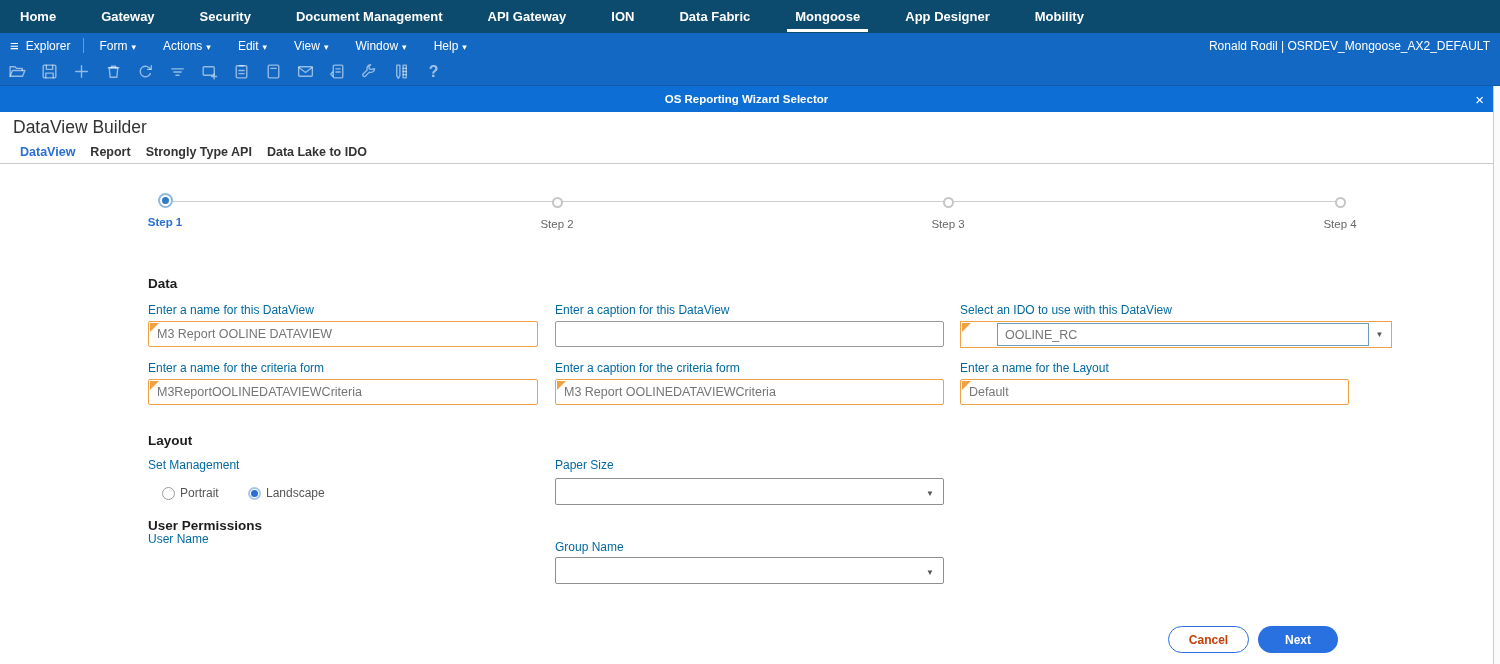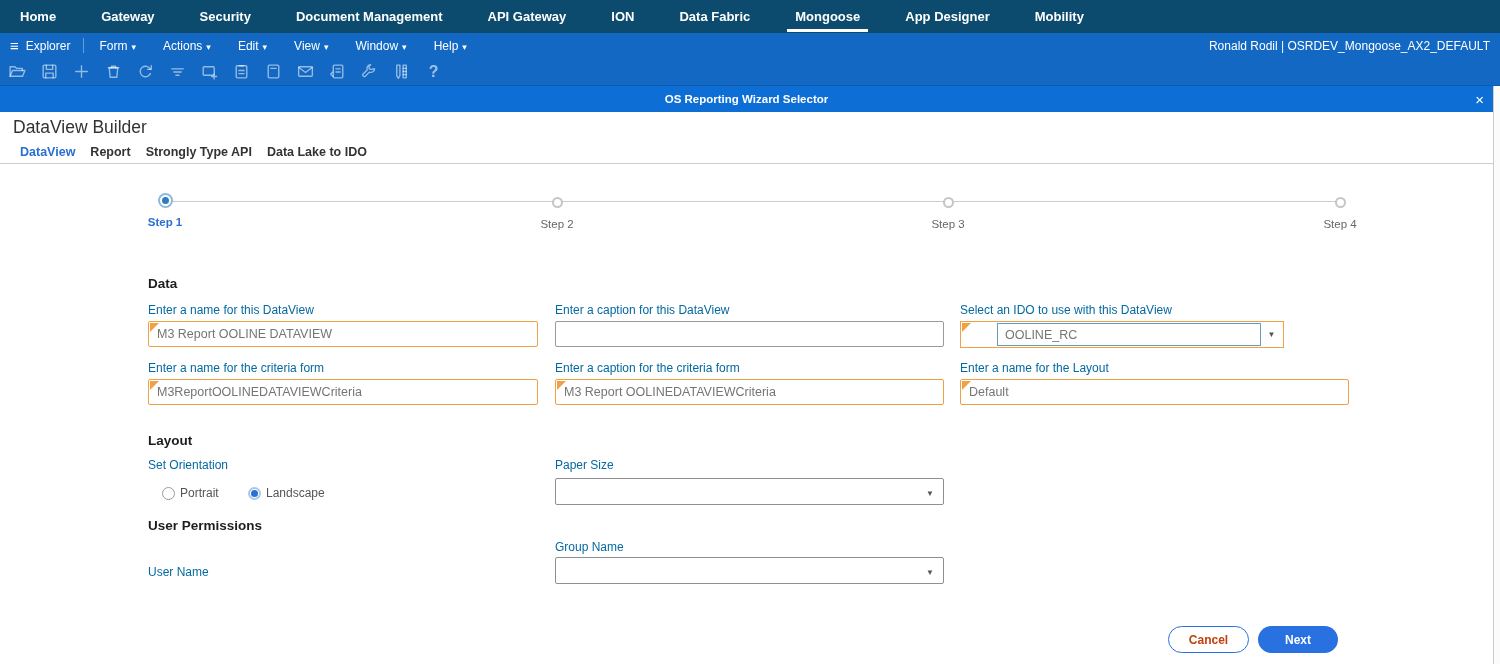--- a/index.html
+++ b/index.html
@@ -267,55 +267,55 @@
   <div class="sec-heading" style="left:148px; top:276px;">Data</div>
 
   <div class="flabel" style="left:148px; top:303px;">Enter a name for this DataView</div>
   <input class="tinput required" style="left: 148px; top: 321px; width: 390px;" value="M3 Report OOLINE DATAVIEW">
   <div class="corner" style="left:150px; top:323px;"></div>
 
   <div class="flabel" style="left:555px; top:303px;">Enter a caption for this DataView</div>
   <input class="tinput" style="left: 555px; top: 321px; width: 389px;" value="">
 
   <div class="flabel" style="left:960px; top:303px;">Select an IDO to use with this DataView</div>
-  <div class="combo" style="left:960px; top:321px; width:324px;padding-left:36px;">
+  <div class="combo" style="left:960px; top:321px; width:432px;padding-left:36px;">
     <input value="OOLINE_RC" style="">
     <button class="dd-btn"></button>
   </div>
   <div class="corner" style="left:962px; top:323px;"></div>
 
   <div class="flabel" style="left:148px; top:361px;">Enter a name for the criteria form</div>
   <input class="tinput required" style="left: 148px; top: 379px; width: 390px;" value="M3ReportOOLINEDATAVIEWCriteria">
   <div class="corner" style="left:150px; top:381px;"></div>
 
   <div class="flabel" style="left:555px; top:361px;">Enter a caption for the criteria form</div>
   <input class="tinput required" style="left: 555px; top: 379px; width: 389px;" value="M3 Report OOLINEDATAVIEWCriteria">
   <div class="corner" style="left:557px; top:381px;"></div>
 
   <div class="flabel" style="left:960px; top:361px;">Enter a name for the Layout</div>
   <input class="tinput required" style="left: 960px; top: 379px; width: 389px;" value="Default">
   <div class="corner" style="left:962px; top:381px;"></div>
 
   <div class="sec-heading" style="left:148px; top:433px;text-align:center;">Layout</div>
-  <div class="flabel" style="left:148px; top:458px;">Set Orientation</div>
+  <div class="flabel" style="left:148px; top:458px;">Set Management</div>
 
   <span class="radio off" style="left:162px; top:487px;"></span>
   <span class="rlabel" style="left:180px; top:486px;">Portrait</span>
   <span class="radio on" style="left:248px; top:487px;"></span>
   <span class="rlabel" style="left:266px; top:486px;">Landscape</span>
 
   <div class="flabel" style="left:555px; top:458px;">Paper Size</div>
   <div class="selectbox" style="left:555px; top:478px; width:389px;">
     <span></span>
     <span class="sel-arrow"></span>
   </div>
 
   <div class="sec-heading" style="left:148px; top:518px;">User Permissions</div>
 
-  <div class="flabel" style="left:148px; top:565px;">User Name</div>
+  <div class="flabel" style="left:148px; top:532px;">User Name</div>
 
   <div class="flabel" style="left:555px; top:540px;">Group Name</div>
   <div class="selectbox" style="left:555px; top:557px; width:389px;">
     <span></span>
     <span class="sel-arrow"></span>
   </div>
 
   <button class="btn cancel">Cancel</button>
   <button class="btn next">Next</button>
 

